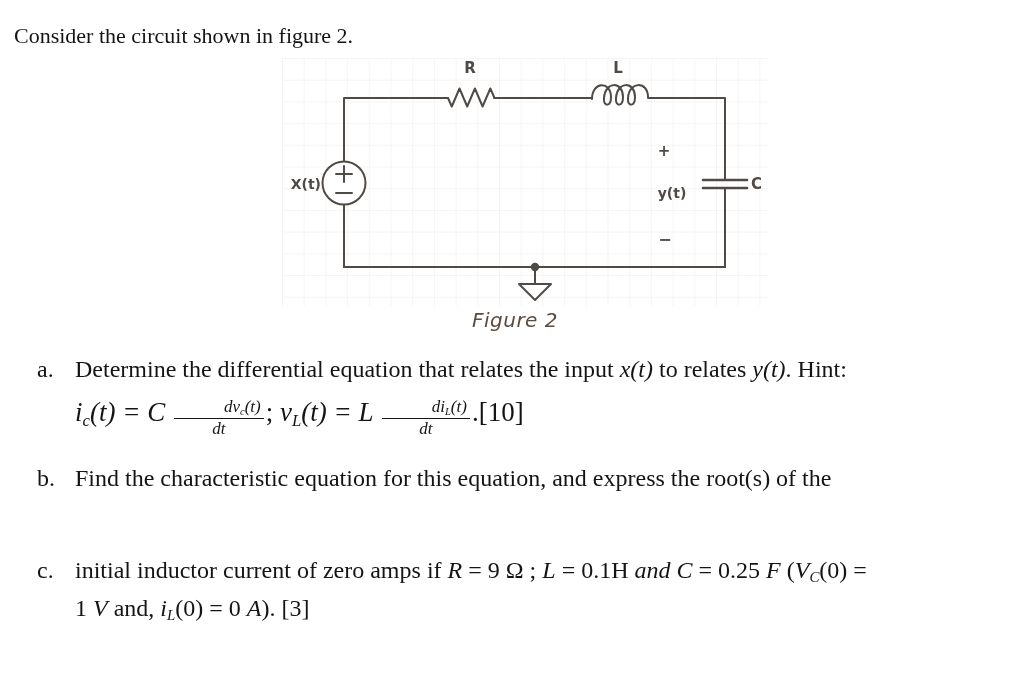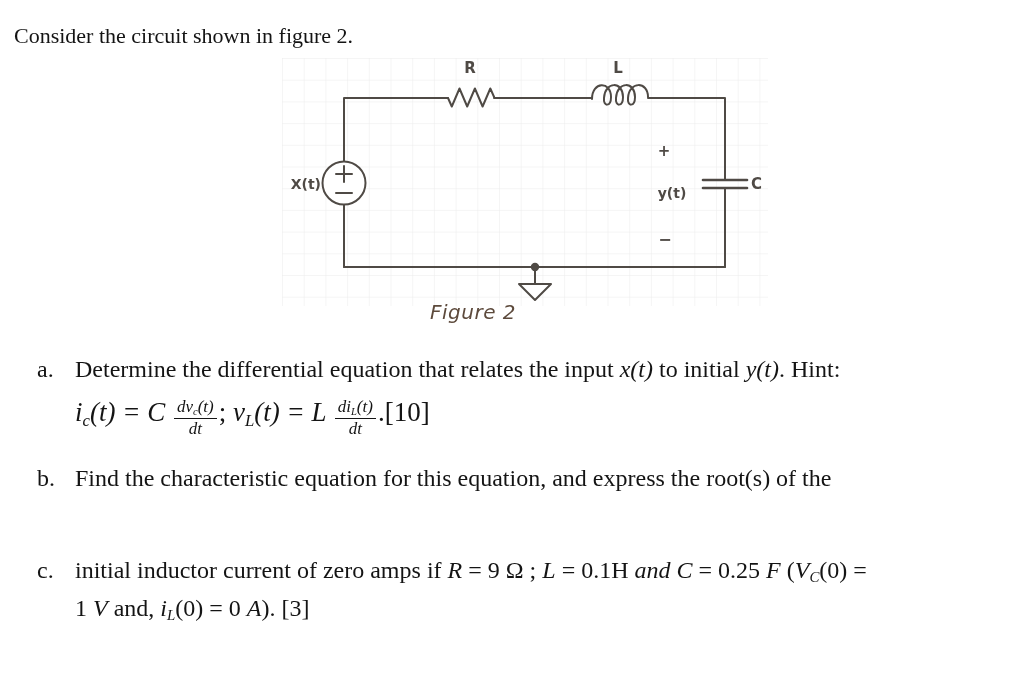--- a/index.html
+++ b/index.html
@@ -6,41 +6,41 @@
   .page {
     position:relative; width:1024px; height:674px; background:#ffffff;
     font-family:"Liberation Serif", serif; color:#141414; overflow:hidden;
   }
   .title {
     position:absolute; left:14px; top:23px; font-size:22px; white-space:nowrap;
   }
   .figure-wrap { position:absolute; left:265px; top:52px; width:510px; height:290px; }
   .figure-svg { display:block; }
   .fig-caption {
-    position:absolute; left:430px; top:300px; width:170px; text-align:left;
+    position:absolute; left:430px; top:308px; width:170px; text-align:center;
     font-family:"DejaVu Sans", sans-serif; font-style:italic; font-size:20px;
     color:#5d4a3c; letter-spacing:0.5px;
   }
   .question {
     position:absolute; left:37px; display:flex; font-size:24px; line-height:31px;
     white-space:nowrap;
   }
   .q-a { top:354px; }
   .q-b { top:463px; }
   .q-c { top:555px; }
   .q-label { width:38px; flex:0 0 38px; }
   .q-line { white-space:nowrap; }
   .math-line { font-size:27px; margin-top:4px; line-height:46px; }
   .it { font-style:italic; }
   .sb { font-size:62%; vertical-align:-0.28em; }
   .frac {
     display:inline-block; text-align:center; vertical-align:-13px;
     font-size:17px; line-height:1.18; padding:0 2px;
   }
-  .frac .num { display:block; padding:0 3px; }
+  .frac .num { display:block; padding:0 3px;margin-left:47px; }
   .frac .den { display:block; border-top:1.6px solid #141414; padding:0 3px; }
   svg text {
     font-family:"DejaVu Sans", sans-serif; font-weight:bold; fill:#4f4a45;
   }
 </style>
 </head>
 <body>
 
 <div class="page">
 
@@ -95,21 +95,21 @@
       <text x="672" y="198" font-size="14" text-anchor="middle">y(t)</text>
       <text x="665" y="245" font-size="16" text-anchor="middle">−</text>
     </svg>
   </div>
 
   <div class="fig-caption">Figure 2</div>
 
   <div class="question q-a">
     <div class="q-label">a.</div>
     <div class="q-content">
-      <div class="q-line"><span>Determine the differential equation that relates the input </span><span class="it">x(t)</span><span> to initial </span><span class="it">y(t)</span><span>. Hint:</span></div>
+      <div class="q-line"><span>Determine the differential equation that relates the input </span><span class="it">x(t)</span><span> to relates </span><span class="it">y(t)</span><span>. Hint:</span></div>
       <div class="q-line math-line"><span class="it">i</span><span class="it sb">c</span><span class="it">(t) = C </span><span class="frac"><span class="num"><span class="it">dv</span><span class="it sb">c</span><span class="it">(t)</span></span><span class="den"><span class="it">dt</span></span></span><span>; </span><span class="it">v</span><span class="it sb">L</span><span class="it">(t) = L </span><span class="frac"><span class="num"><span class="it">di</span><span class="it sb">L</span><span class="it">(t)</span></span><span class="den"><span class="it">dt</span></span></span><span>.[10]</span></div>
     </div>
   </div>
 
   <div class="question q-b">
     <div class="q-label">b.</div>
     <div class="q-content">
       <div class="q-line"><span>Find the characteristic equation for this equation, and express the root(s) of the</span></div>
     </div>
   </div>

